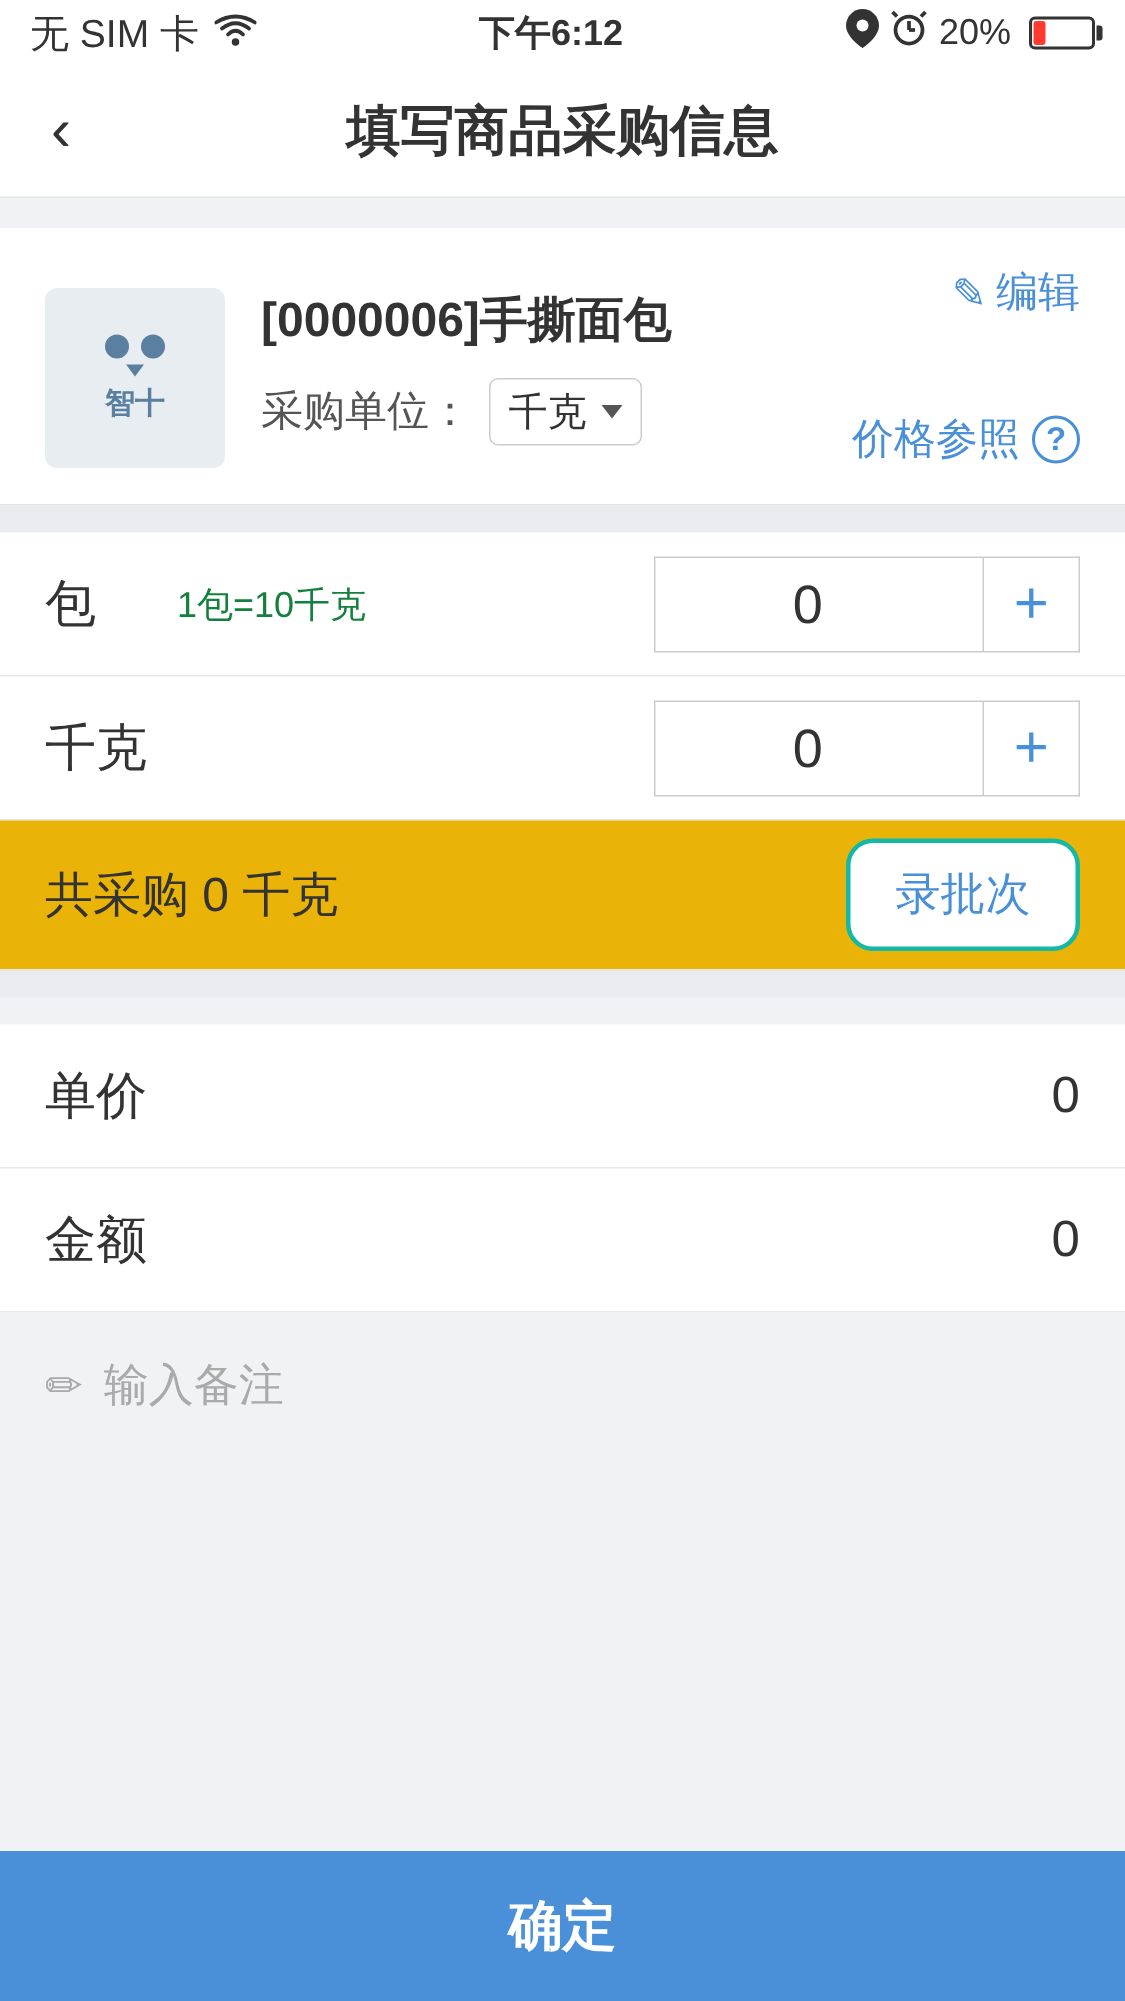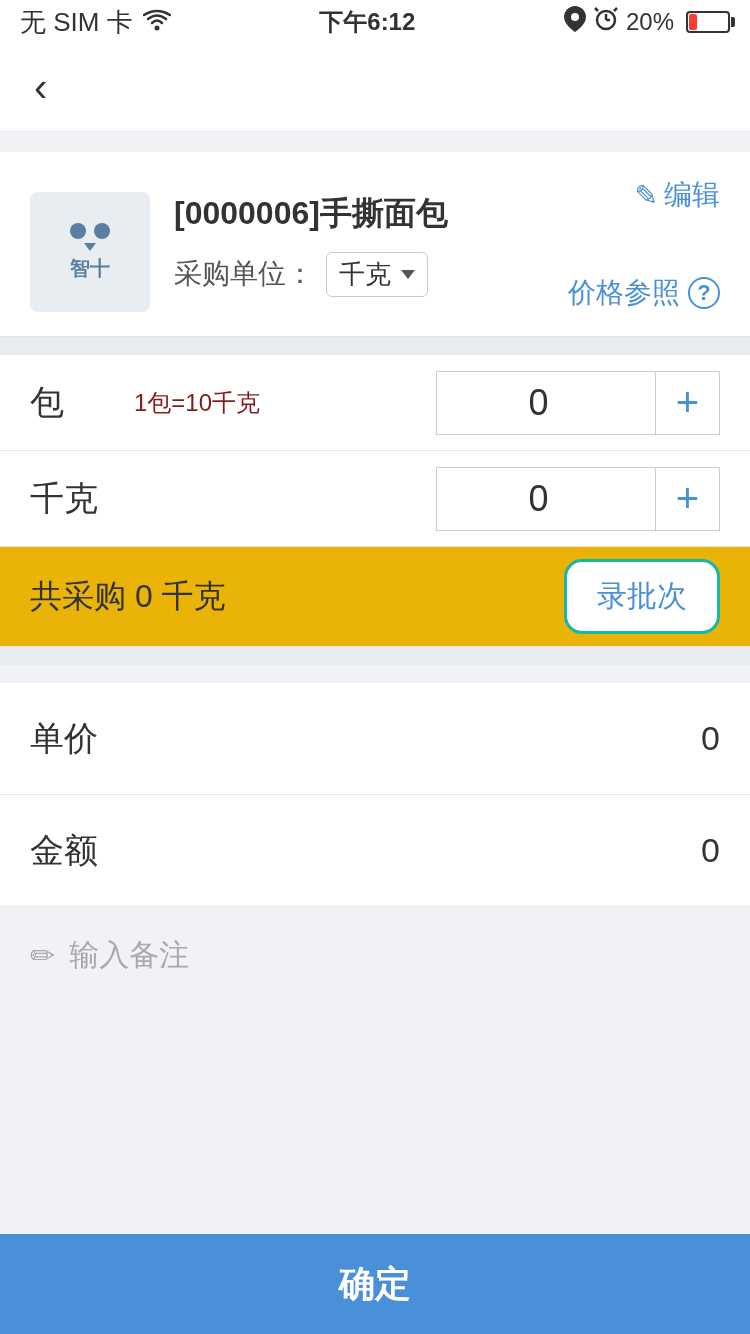--- a/index.html
+++ b/index.html
@@ -193,22 +193,22 @@
       height: 96px;
       border-bottom: 1px solid #e8e8e8;
     }
     .input-label {
       font-size: 34px;
       color: #333;
       min-width: 80px;
     }
     .input-sub-label {
       font-size: 24px;
-      color: #7f1d1d;
-      margin-left: 24px;
+      color: #15803d;
+      margin-left: 8px;
     }
     .input-right {
       margin-left: auto;
       display: flex;
       align-items: center;
       gap: 0;
     }
     .qty-input {
       width: 220px;
       height: 64px;
@@ -260,21 +260,21 @@
     
     .price-section {
       background: #fff;
       margin-top: 18px;
     }
     .price-row {
       display: flex;
       align-items: center;
       justify-content: space-between;
       padding: 0 30px;
-      height: 112px;
+      height: 96px;
       border-bottom: 1px solid #e8e8e8;
     }
     .price-label {
       font-size: 34px;
       color: #333;
     }
     .price-value {
       font-size: 34px;
       color: #333;
     }
@@ -380,20 +380,21 @@
     </span>
     <span>20%</span>
     <span class="battery-icon">
       <span class="battery-fill"></span>
     </span>
   </div>
 </div>
 
 <div class="nav-bar">
   <span class="nav-back">‹</span>
+  <span class="nav-title">填写商品采购信息</span>
 </div>
 
 <div class="product-card">
   <div class="product-image">
     <div class="owl-icon">
       <div class="owl-eyes">
         <div class="owl-eye"></div>
         <div class="owl-eye"></div>
       </div>
       <div class="owl-beak"></div>

